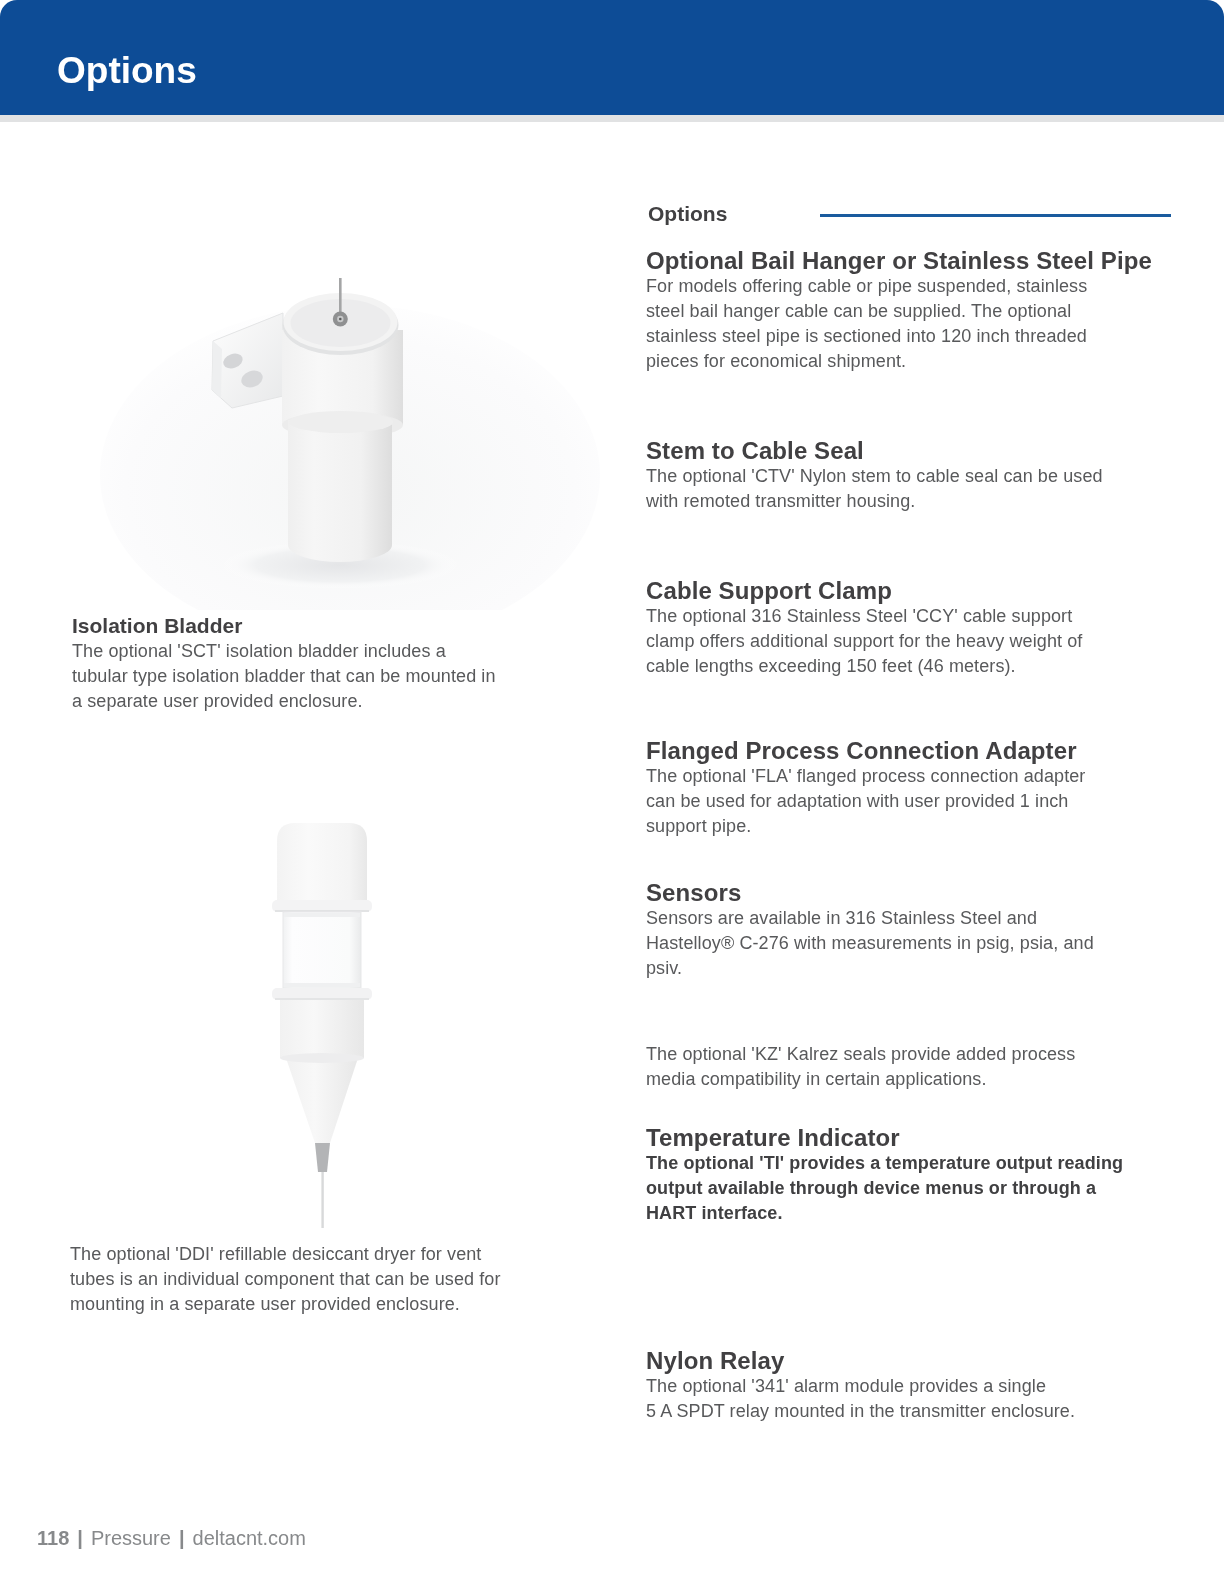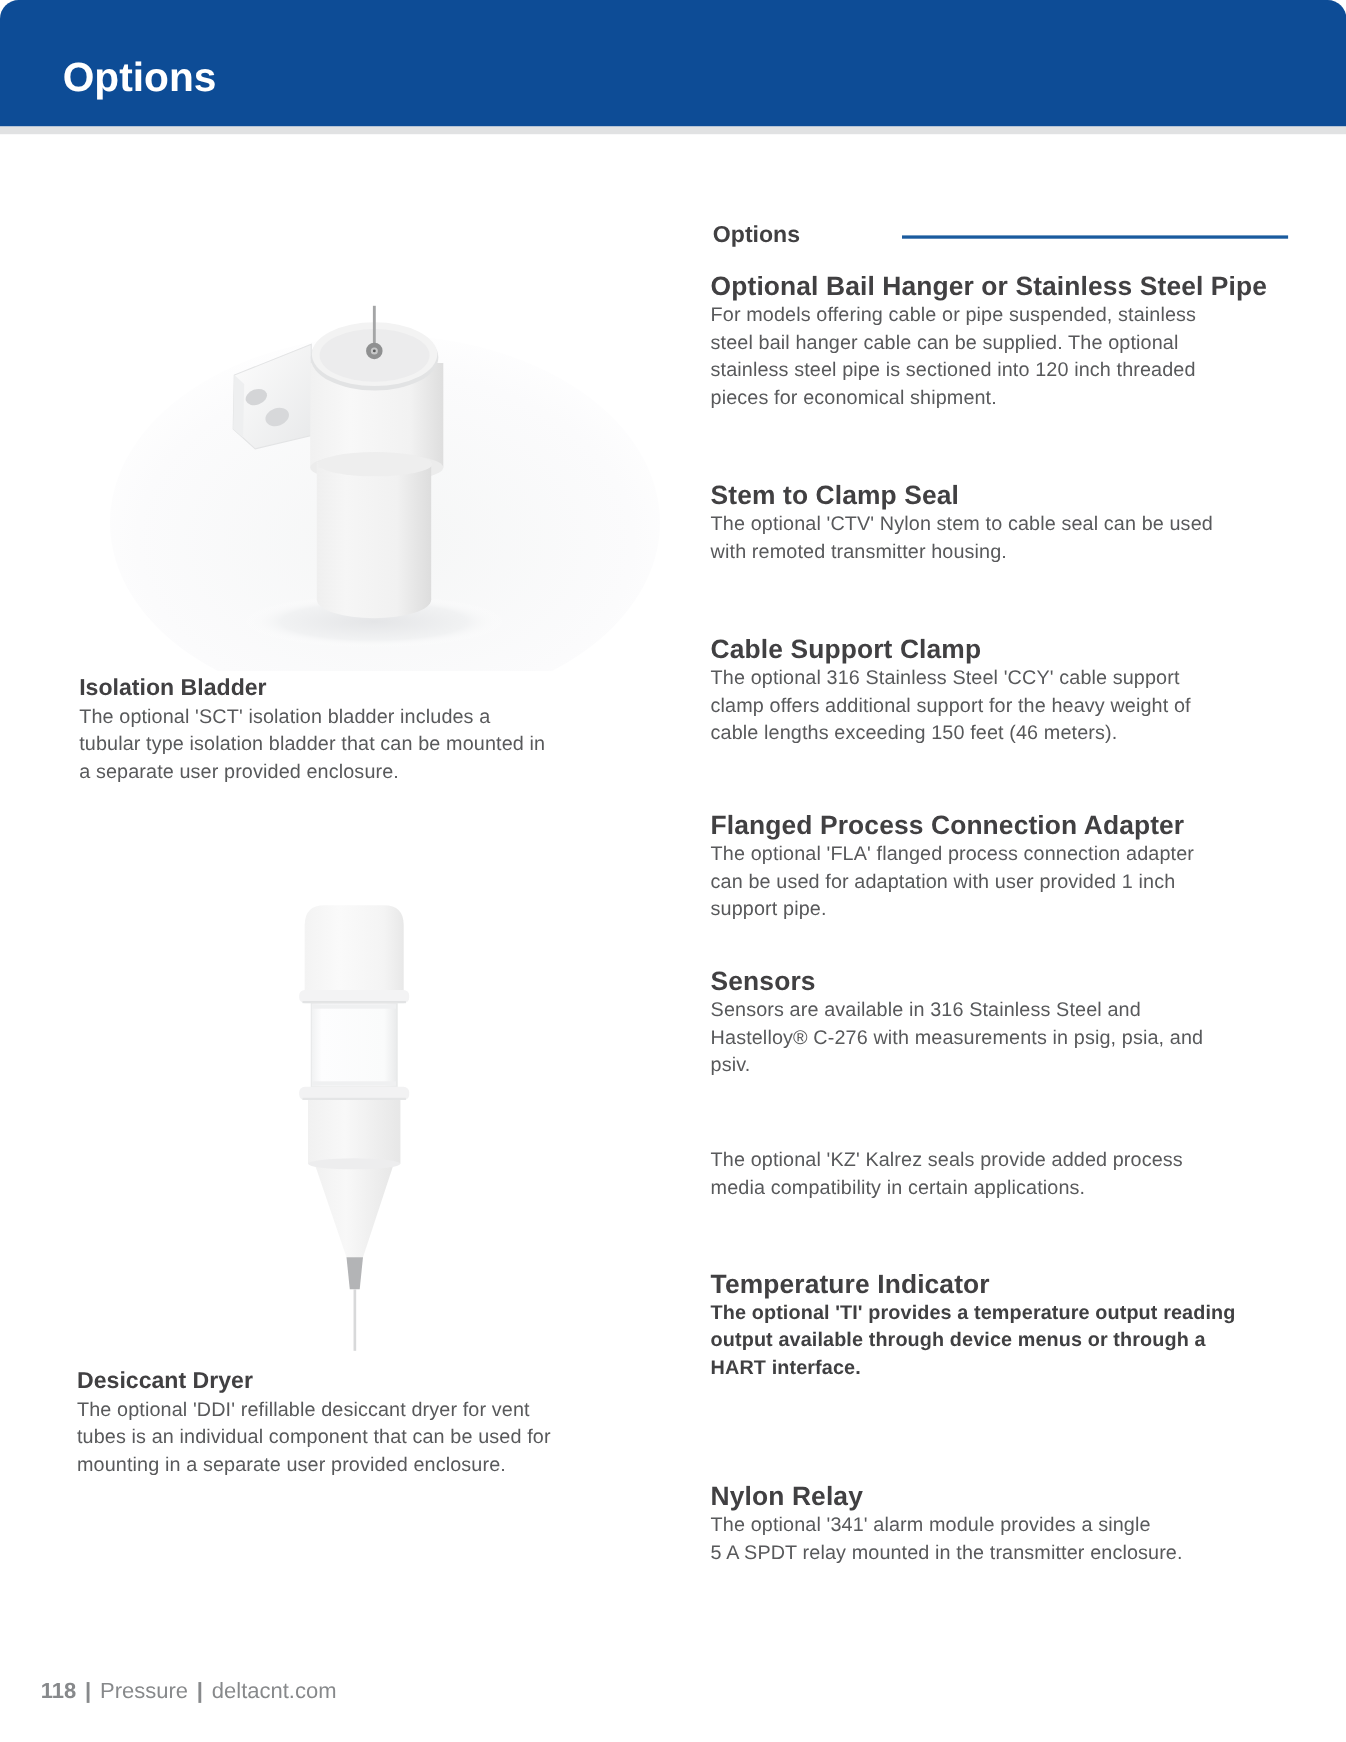--- a/index.html
+++ b/index.html
@@ -50,21 +50,21 @@
   <div class="divider-line"></div>
 
   <div class="section" style="top:247px">
     <h3>Optional Bail Hanger or Stainless Steel Pipe</h3>
     <p class="body">For models offering cable or pipe suspended, stainless
 steel bail hanger cable can be supplied. The optional
 stainless steel pipe is sectioned into 120 inch threaded
 pieces for economical shipment.</p>
   </div>
   <div class="section" style="top:437px">
-    <h3>Stem to Clamp Seal</h3>
+    <h3>Stem to Cable Seal</h3>
     <p class="body">The optional 'CTV' Nylon stem to cable seal can be used
 with remoted transmitter housing.</p>
   </div>
   <div class="section" style="top:577px">
     <h3>Cable Support Clamp</h3>
     <p class="body">The optional 316 Stainless Steel 'CCY' cable support
 clamp offers additional support for the heavy weight of
 cable lengths exceeding 150 feet (46 meters).</p>
   </div>
   <div class="section" style="top:737px">
@@ -76,21 +76,21 @@
   <div class="section" style="top:879px">
     <h3>Sensors</h3>
     <p class="body">Sensors are available in 316 Stainless Steel and
 Hastelloy® C-276 with measurements in psig, psia, and
 psiv.</p>
   </div>
   <div class="section" style="top:1042px">
     <p class="body">The optional 'KZ' Kalrez seals provide added process
 media compatibility in certain applications.</p>
   </div>
-  <div class="section" style="top:1154px">
+  <div class="section" style="top:1124px">
     <h3>Temperature Indicator</h3>
     <p class="body emph">The optional 'TI' provides a temperature output reading
 output available through device menus or through a
 HART interface.</p>
   </div>
   <div class="section" style="top:1347px">
     <h3>Nylon Relay</h3>
     <p class="body">The optional '341' alarm module provides a single
 5 A SPDT relay mounted in the transmitter enclosure.</p>
   </div>
@@ -197,21 +197,20 @@
       <polygon points="106,263 178,263 150,348 135,348" fill="url(#cyl2)"></polygon>
       <ellipse cx="142" cy="263" rx="42" ry="5" fill="#ededee"></ellipse>
 
       <polygon points="135,348 150,348 147,377 138,377" fill="#b3b4b6"></polygon>
 
       <rect x="141.4" y="377" width="2.4" height="56" fill="#d8d9da"></rect>
     </svg>
   </div>
 
   <div class="caption" style="left:70px;top:1242px;">
-    <h3>Desiccant Dryer</h3>
     <p class="body">The optional 'DDI' refillable desiccant dryer for vent
 tubes is an individual component that can be used for
 mounting in a separate user provided enclosure.</p>
   </div>
 
   <div class="footer">
     <span class="pg">118</span>
     <span class="sep">|</span>
     <span>Pressure</span>
     <span class="sep">|</span>

